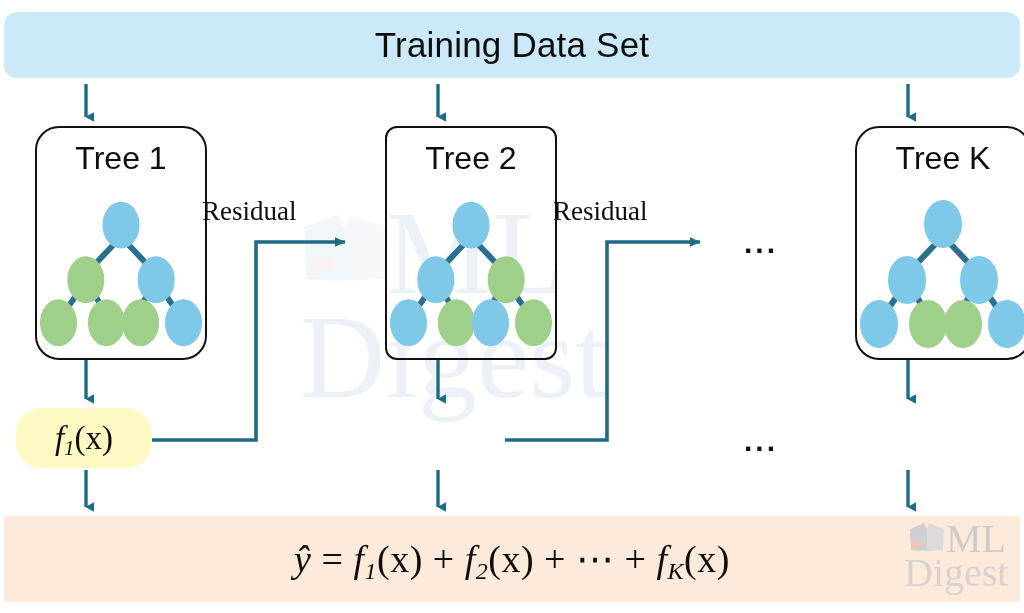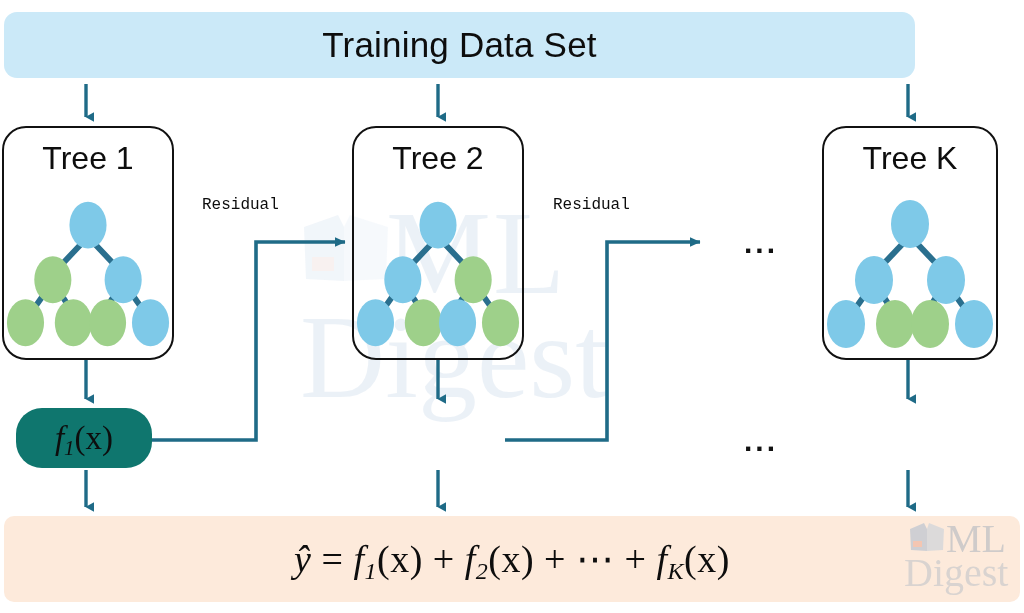--- a/index.html
+++ b/index.html
@@ -89,21 +89,21 @@
     top: 3px;
     width: 38px;
     height: 32px;
   }
 
   
   .banner {
     position: absolute;
     left: 4px;
     top: 12px;
-    width: 911px;
+    width: 1016px;
     height: 66px;
     background: #cbe9f8;
     border-radius: 13px;
     display: flex;
     align-items: center;
     justify-content: center;
   }
   .banner-title {
     font-size: 35px;
     color: #0d0d0d;
@@ -111,20 +111,21 @@
     letter-spacing: 0.2px;
   }
 
   
   .tree-box {
     position: absolute;
     box-sizing: border-box;
     background: rgba(255,255,255,0.0);
     border: 2.4px solid #111111;
     border-radius: 24px;
+    margin-left: 33px;
   }
   .tree-title {
     position: absolute;
     left: 0;
     right: 0;
     top: 12px;
     text-align: center;
     font-size: 32px;
     color: #0d0d0d;
     font-family: "Liberation Sans", sans-serif;
@@ -134,21 +135,21 @@
     left: 0;
     top: 62px;
     width: 100%;
     height: 160px;
   }
 
   
   .fbox {
     position: absolute;
     height: 60px;
-    background: #0f766e;
+    background: #fef9c3;
     border-radius: 26px;
     display: flex;
     align-items: center;
     justify-content: center;
   }
   .fbox-label {
     font-family: "Liberation Serif", serif;
     font-style: italic;
     font-size: 33px;
     color: #0d0d0d;
@@ -163,21 +164,21 @@
   }
 
   
   .result-band {
     position: absolute;
     left: 4px;
     top: 516px;
     width: 1016px;
     height: 86px;
     background: #fdeadb;
-    border-radius: 10px;
+    border-radius: 2px;
     display: flex;
     align-items: center;
     justify-content: center;
   }
   .result-formula {
     font-family: "Liberation Serif", serif;
     font-style: italic;
     font-size: 38px;
     color: #0d0d0d;
     white-space: nowrap;
@@ -188,23 +189,23 @@
     font-style: italic;
     vertical-align: baseline;
     position: relative;
     top: 7px;
   }
   .upright { font-style: normal; }
 
   
   .res-label {
     position: absolute;
-    font-size: 16px;
-    color: #0d0d0d;
-    font-family: Liberation Mono, monospace;
+    font-size: 27px;
+    color: #0d0d0d;
+    font-family: Liberation Serif, serif;
     white-space: nowrap;
   }
   .ellipsis {
     position: absolute;
     font-size: 30px;
     font-weight: bold;
     color: #111111;
     letter-spacing: 3px;
     font-family: "Liberation Sans", sans-serif;
     line-height: 1;
@@ -286,21 +287,21 @@
       <ellipse cx="86" cy="34" rx="19" ry="24" fill="#7ec9e8"></ellipse>
       <ellipse cx="50" cy="90" rx="19" ry="24" fill="#9ed08a"></ellipse>
       <ellipse cx="122" cy="90" rx="19" ry="24" fill="#7ec9e8"></ellipse>
       <ellipse cx="22" cy="134" rx="19" ry="24" fill="#9ed08a"></ellipse>
       <ellipse cx="71" cy="134" rx="19" ry="24" fill="#9ed08a"></ellipse>
       <ellipse cx="106" cy="134" rx="19" ry="24" fill="#9ed08a"></ellipse>
       <ellipse cx="150" cy="134" rx="19" ry="24" fill="#7ec9e8"></ellipse>
     </svg>
   </div>
 
-  <div class="tree-box" style="left:352px; top:126px; width:172px; height:234px;">
+  <div class="tree-box" style="left:352px; top:126px; width:172px; height:234px;border-radius:12px;">
     <div class="tree-title">Tree 2</div>
     <svg class="tree-svg" viewBox="0 0 172 160">
       <g stroke="#2a6f8e" stroke-width="6" stroke-linecap="round">
         <line x1="86" y1="46" x2="50" y2="84"></line>
         <line x1="86" y1="46" x2="122" y2="84"></line>
         <line x1="50" y1="92" x2="26" y2="126"></line>
         <line x1="50" y1="92" x2="72" y2="126"></line>
         <line x1="122" y1="92" x2="100" y2="126"></line>
         <line x1="122" y1="92" x2="146" y2="126"></line>
       </g>

